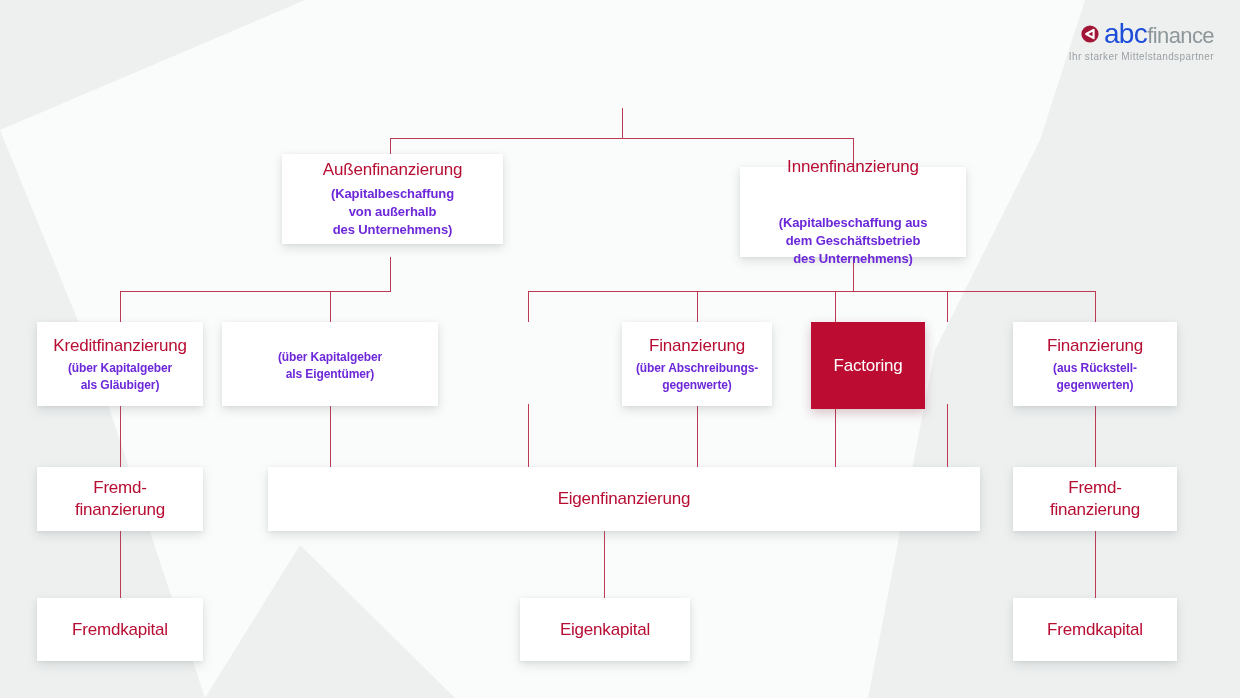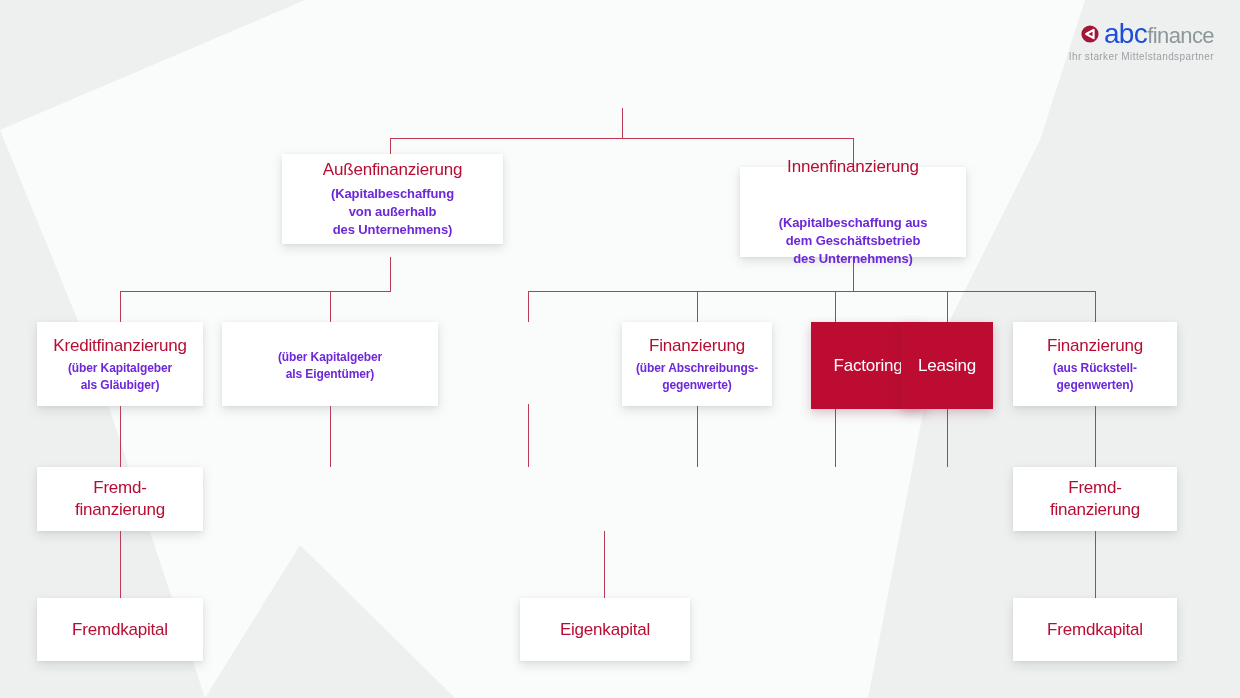--- a/index.html
+++ b/index.html
@@ -116,32 +116,32 @@
 als Eigentümer)</div>
   </div>
   <div class="box" style="left:622px;top:322px;width:150px;height:84px;">
     <div class="label">Finanzierung</div>
     <div class="note note-sm">(über Abschreibungs-
 gegenwerte)</div>
   </div>
   <div class="box red" style="left:811px;top:322px;width:114px;height:87px;">
     <div class="label">Factoring</div>
   </div>
-  <div class="box red" style="left:901px;top:322px;width:92px;height:87px;">
-    <div class="label">Leasing</div>
-  </div>
   <div class="box" style="left:1013px;top:322px;width:164px;height:84px;">
     <div class="label">Finanzierung</div>
     <div class="note note-sm">(aus Rückstell-
 gegenwerten)</div>
   </div>
 
   <div class="box" style="left:37px;top:467px;width:166px;height:64px;">
     <div class="label">Fremd-
 finanzierung</div>
+  </div>
+  <div class="box" style="left:268px;top:467px;width:712px;height:64px;">
+    <div class="label">Eigenfinanzierung</div>
   </div>
   <div class="box" style="left:1013px;top:467px;width:164px;height:64px;">
     <div class="label">Fremd-
 finanzierung</div>
   </div>
 
   <div class="box" style="left:37px;top:598px;width:166px;height:63px;">
     <div class="label">Fremdkapital</div>
   </div>
   <div class="box" style="left:520px;top:598px;width:170px;height:63px;">

